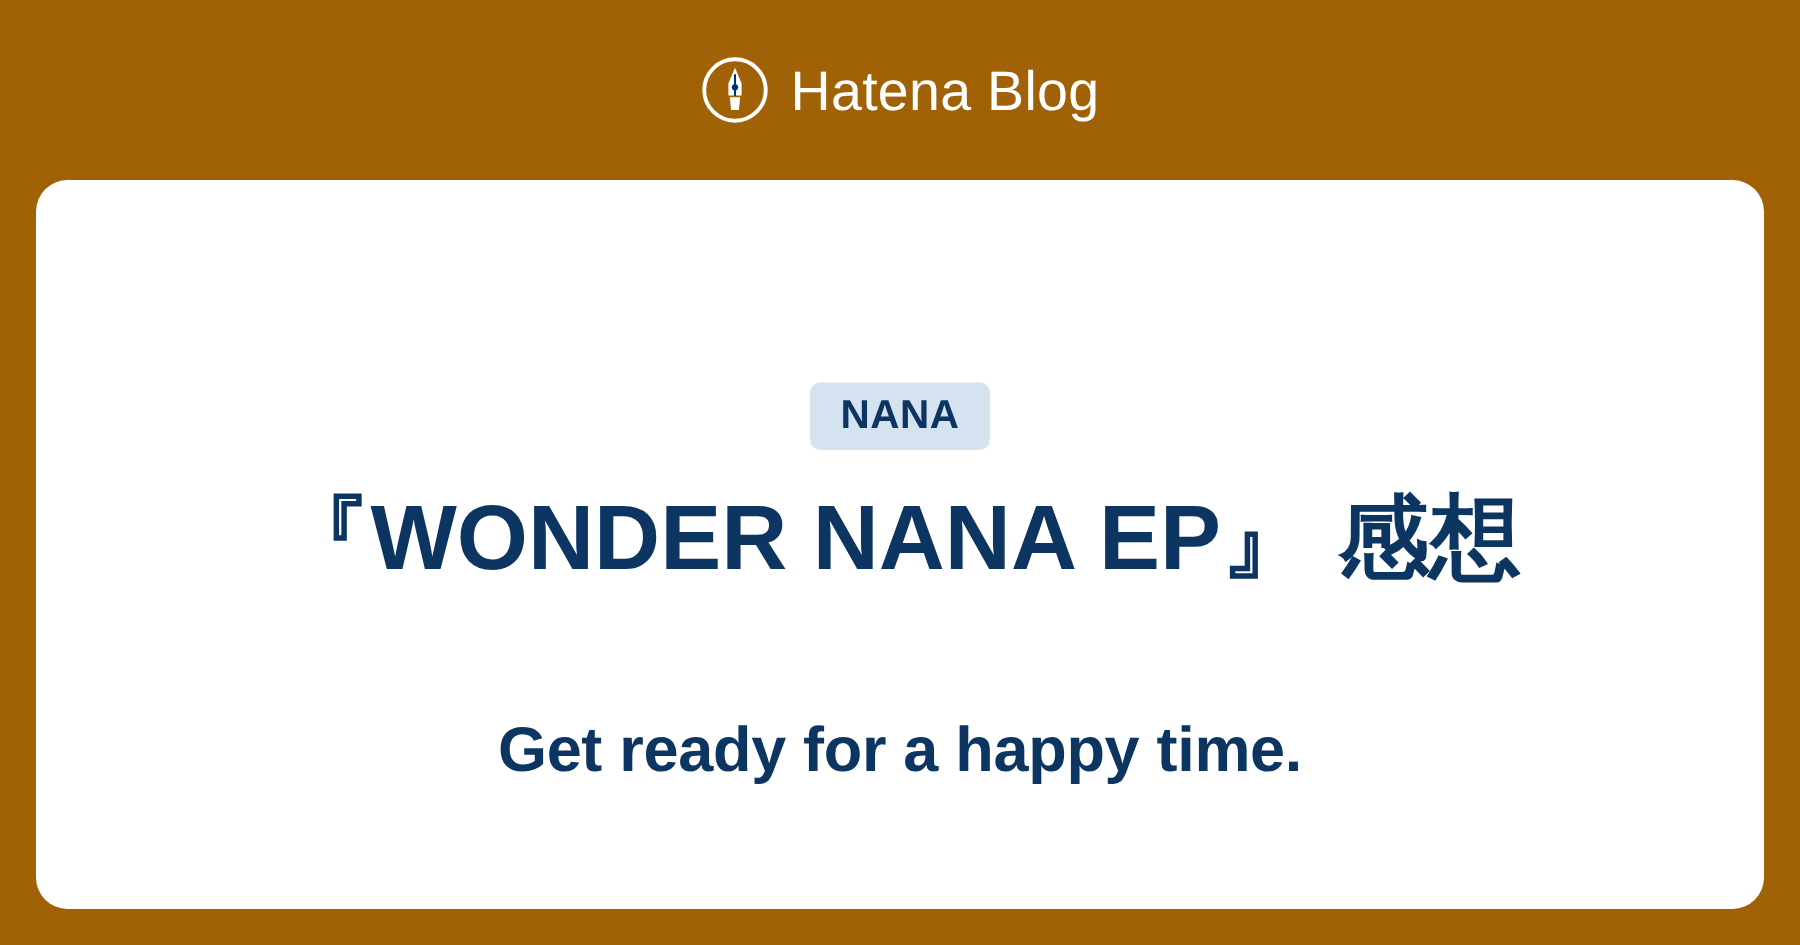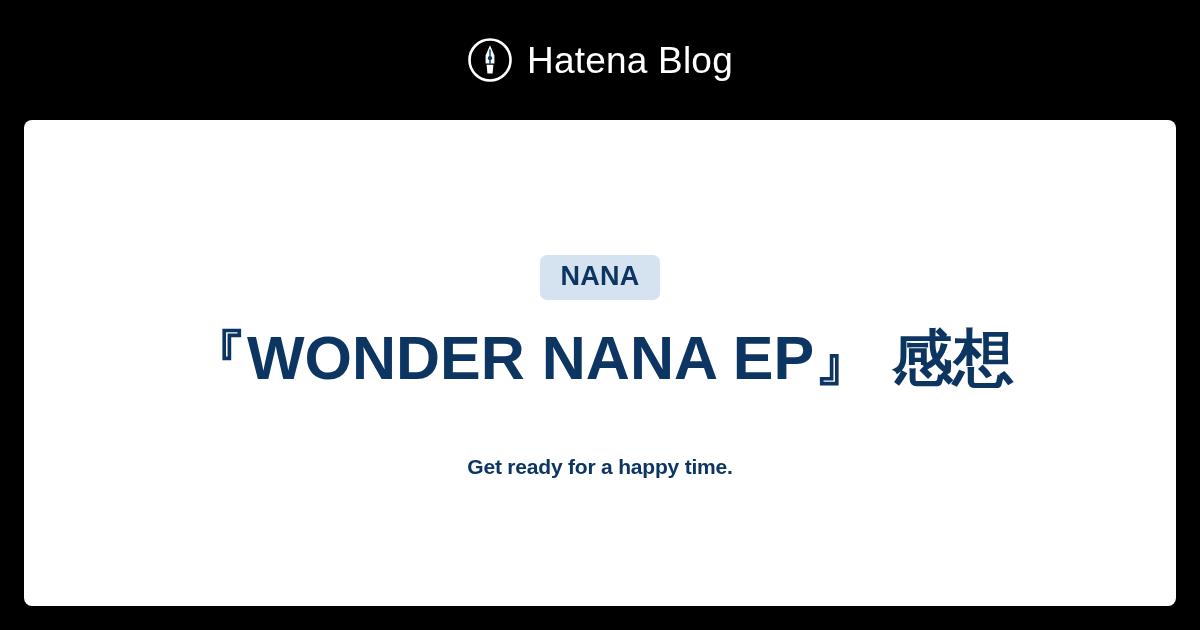--- a/index.html
+++ b/index.html
@@ -12,21 +12,21 @@
     overflow: hidden;
     background: #023465;
     font-family: "Liberation Sans", "DejaVu Sans", sans-serif;
     -webkit-font-smoothing: antialiased;
   }
 
   .og-root {
     position: relative;
     width: 1200px;
     height: 630px;
-    background: #000000;
+    background: #a16207;
     box-sizing: border-box;
   }
 
   
   .site-header {
     position: absolute;
     top: 0;
     left: 0;
     width: 1200px;
     height: 120px;
@@ -51,21 +51,21 @@
   }
 
   
   .entry-card {
     position: absolute;
     left: 24px;
     top: 120px;
     width: 1152px;
     height: 486px;
     background: #ffffff;
-    border-radius: 8px;
+    border-radius: 21px;
     box-sizing: border-box;
     display: flex;
     flex-direction: column;
     align-items: center;
   }
 
   .card-inner {
     width: 100%;
     display: flex;
     flex-direction: column;
@@ -92,21 +92,21 @@
     font-weight: bold;
     line-height: 1.12;
     letter-spacing: 0px;
     text-align: center;
     max-width: 1040px;
     white-space: nowrap;
   }
 
   .entry-subtitle {
     color: #0d3562;
-    font-size: 21px;
+    font-size: 42px;
     font-weight: bold;
     line-height: 1.2;
     text-align: center;
     letter-spacing: -0.2px;
     white-space: nowrap;
   }
 </style>
 </head>
 <body>
 

